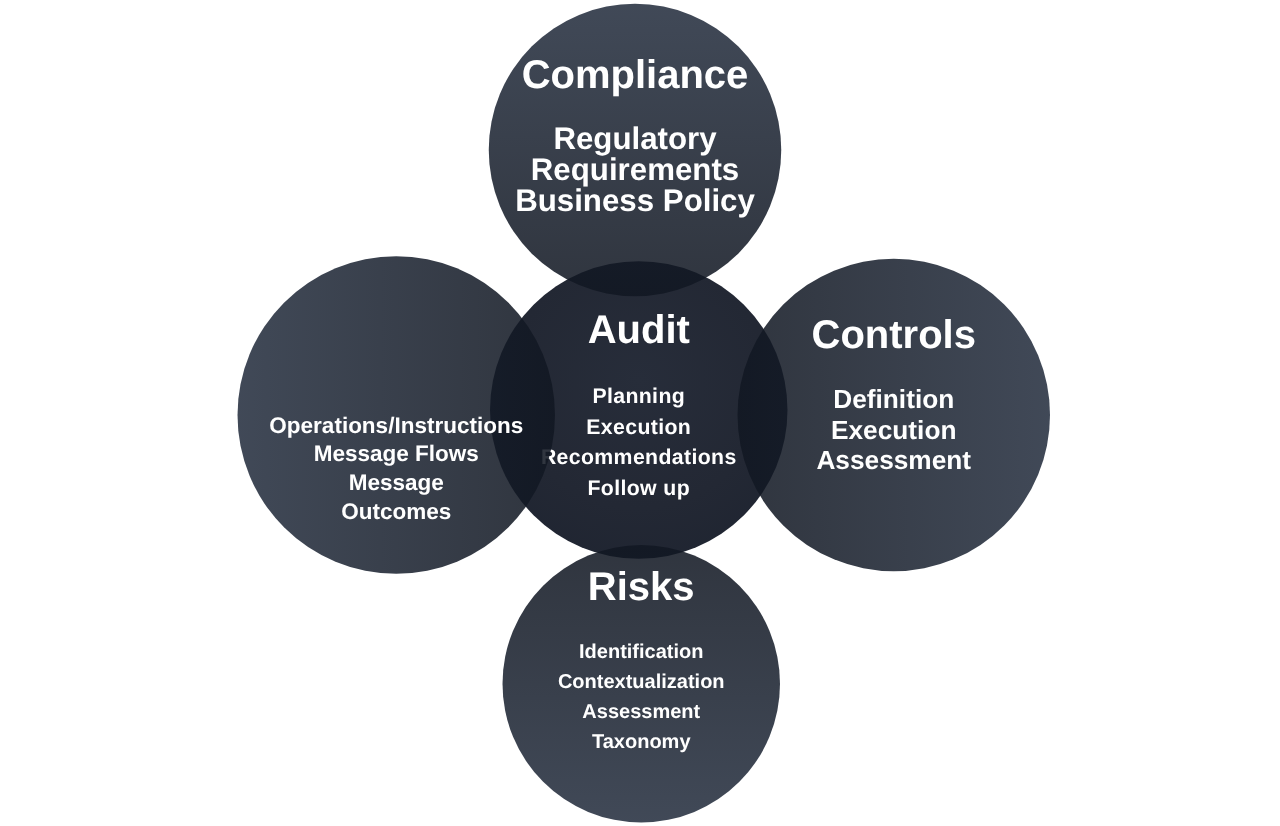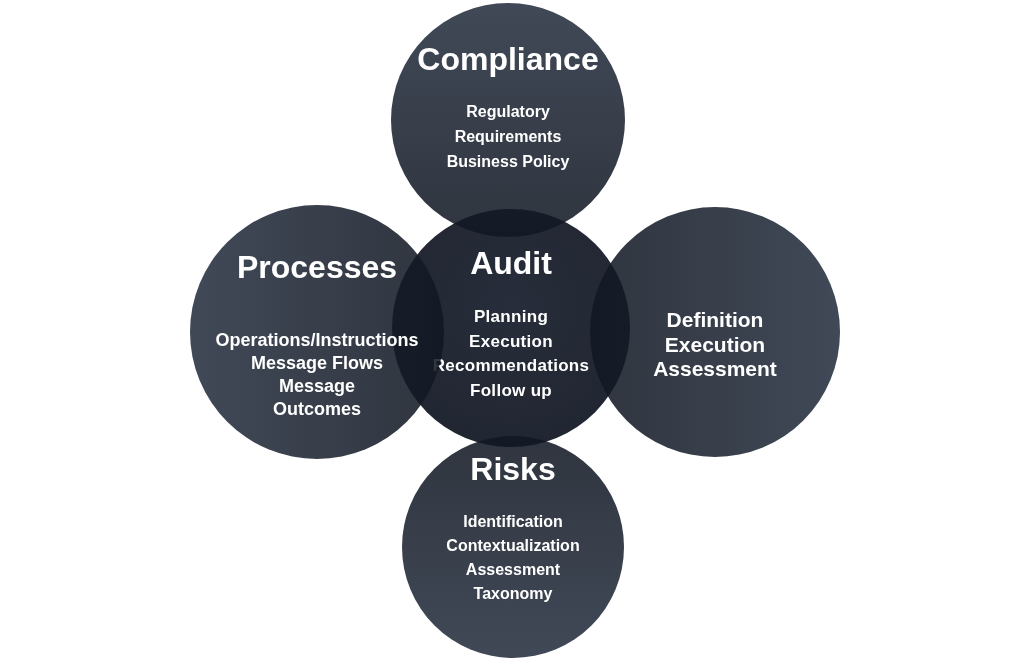--- a/index.html
+++ b/index.html
@@ -50,21 +50,21 @@
   #c-audit .title { top: 38px; text-align: center; }
   #c-audit .body  { top: 96px; font-size: 17px; line-height: 24.5px; letter-spacing: 0.3px; }
 
   
   #c-compliance {
     left: 391px; top: 3px;
     width: 234px; height: 234px;
     background: linear-gradient(to bottom, rgba(28,38,55,0.84), rgba(17,23,34,0.87));
   }
   #c-compliance .title { top: 40px; }
-  #c-compliance .body  { top: 96px; font-size: 16px; line-height: 25px; }
+  #c-compliance .body  { top: 96px; font-size: 25px; line-height: 25px; }
 
   #c-processes {
     left: 190px; top: 205px;
     width: 254px; height: 254px;
     background: linear-gradient(to right, rgba(28,38,55,0.84), rgba(17,23,34,0.87));
   }
   #c-processes .title { top: 46px; }
   #c-processes .body  { top: 101px; font-size: 18px; line-height: 23px; margin-top: 23px; }
 
   #c-controls {
@@ -101,30 +101,30 @@
   <div class="circle" id="c-compliance">
     <div class="title">Compliance</div>
     <div class="body">
       <div>Regulatory</div>
       <div>Requirements</div>
       <div>Business Policy</div>
     </div>
   </div>
 
   <div class="circle" id="c-processes">
-    <div class="title">Processes</div>
     <div class="body">
       <div>Operations/Instructions</div>
       <div>Message Flows</div>
       <div>Message</div>
       <div>Outcomes</div>
     </div>
   </div>
 
   <div class="circle" id="c-controls">
+    <div class="title">Controls</div>
     <div class="body">
       <div>Definition</div>
       <div>Execution</div>
       <div>Assessment</div>
     </div>
   </div>
 
   <div class="circle" id="c-risks">
     <div class="title">Risks</div>
     <div class="body">

